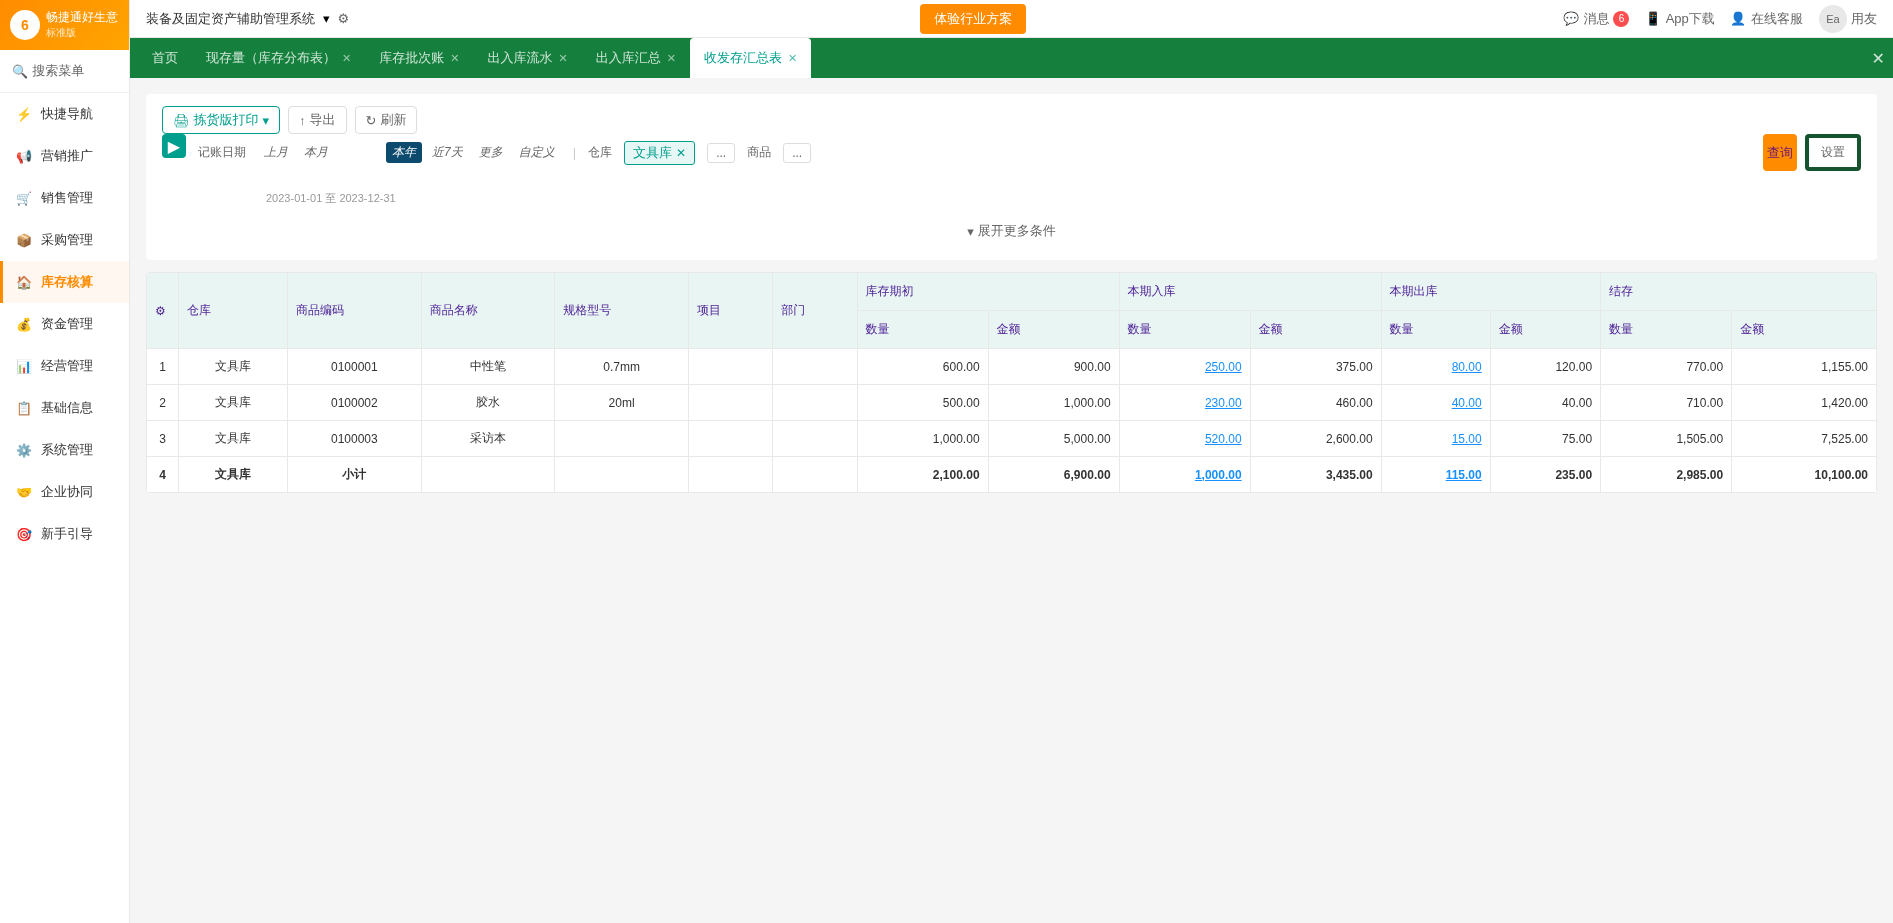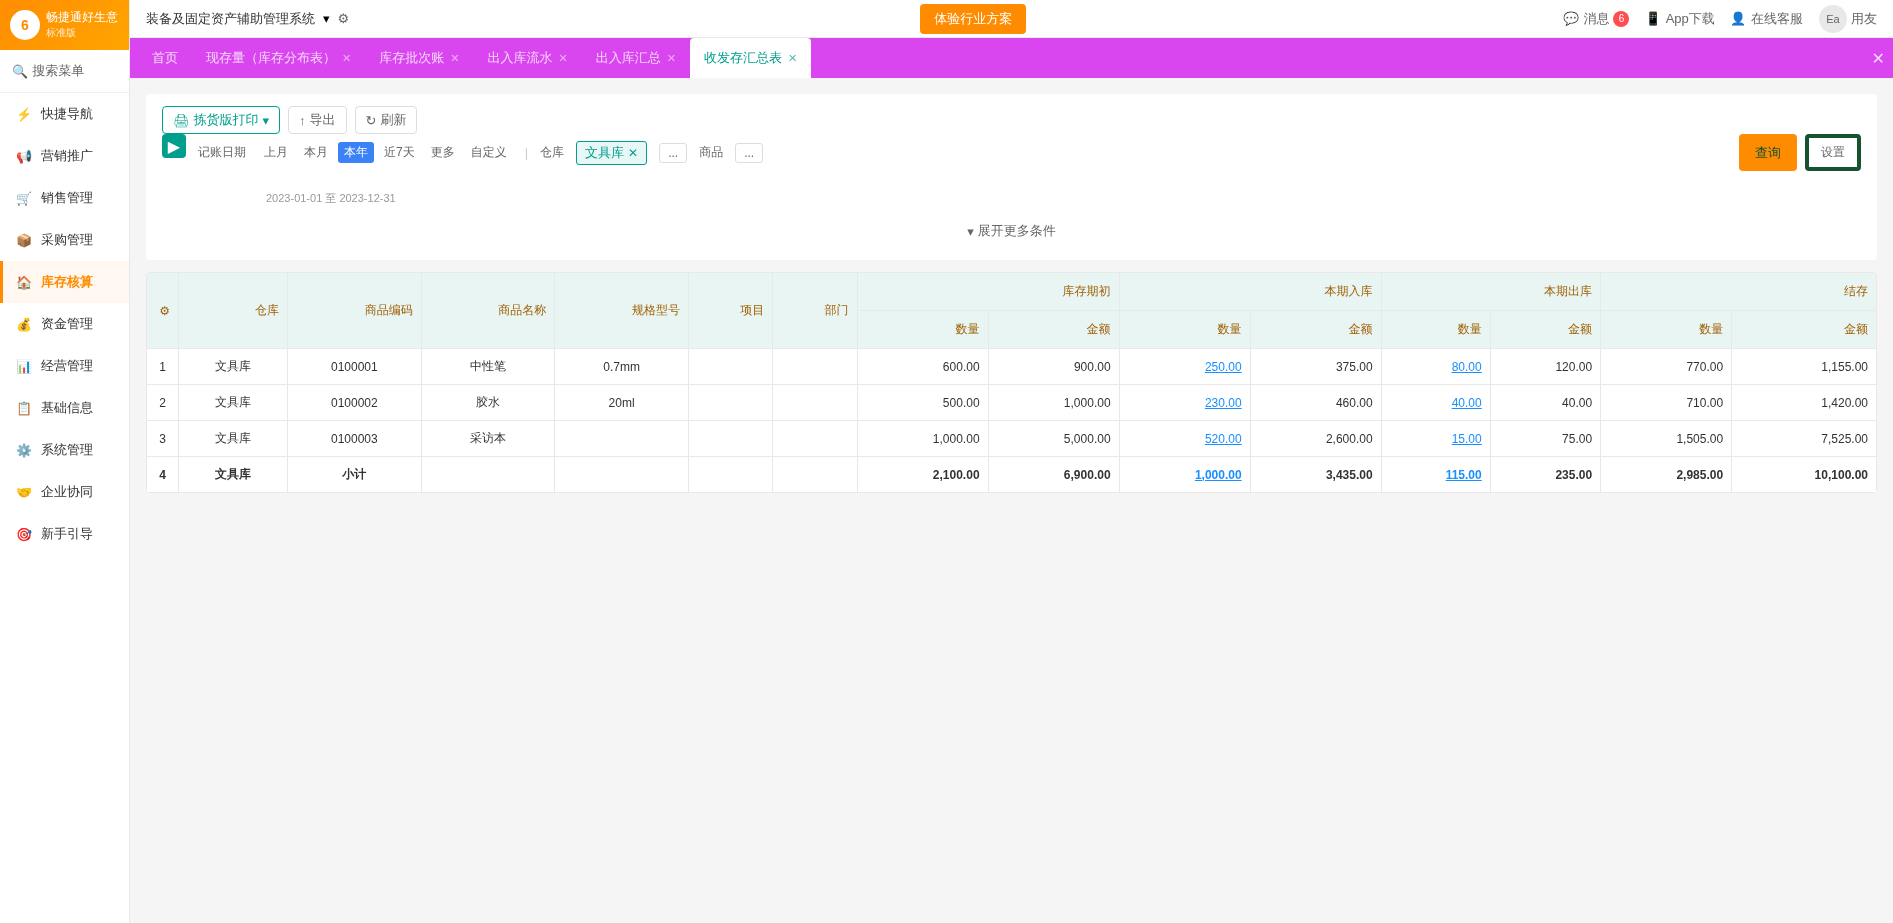--- a/index.html
+++ b/index.html
@@ -27,55 +27,55 @@
     .topbar-system-name { font-size: 13px; color: #333; }
     .topbar-dropdown { display: flex; align-items: center; gap: 4px; cursor: pointer; }
     .topbar-settings { cursor: pointer; color: #666; }
     .topbar-trial-btn { background: #ff8c00; color: #fff; border: none; border-radius: 4px; padding: 6px 14px; cursor: pointer; font-size: 13px; margin-left: 34px; }
     .topbar-right { display: flex; align-items: center; gap: 16px; color: #666; }
     .topbar-right-item { display: flex; align-items: center; gap: 4px; cursor: pointer; font-size: 12px; }
     .badge { background: #ff4d4f; color: #fff; border-radius: 50%; width: 16px; height: 16px; font-size: 10px; display: flex; align-items: center; justify-content: center; }
     .user-avatar { width: 28px; height: 28px; background: #e8e8e8; border-radius: 50%; display: flex; align-items: center; justify-content: center; font-size: 11px; color: #666; }
 
     
-    .tabs { background: #d946ef; display: flex; align-items: center; padding: 0 8px; height: 40px; overflow-x: auto; }
+    .tabs { background: #15803d; display: flex; align-items: center; padding: 0 8px; height: 40px; overflow-x: auto; }
     .tab { display: flex; align-items: center; gap: 6px; padding: 0 14px; height: 40px; cursor: pointer; color: rgba(255,255,255,0.8); font-size: 13px; white-space: nowrap; }
     .tab.active { background: #fff; color: #009e8c; border-radius: 4px 4px 0 0; }
     .tab-close { font-size: 11px; cursor: pointer; opacity: 0.7; }
     .tabs-close-all { margin-left: auto; color: #fff; cursor: pointer; font-size: 16px; opacity: 0.8; }
 
     
     .page-content { flex: 1; overflow-y: auto; background: #f5f5f5; padding: 16px; }
 
     
     .page-header { background: #fff; padding: 12px 16px; margin-bottom: 12px; border-radius: 4px; }
     .page-title { font-size: 15px; font-weight: bold; color: #333; margin-bottom: 12px; }
     .filter-toggle-btn { background: #009e8c; color: #fff; border: none; width: 24px; height: 24px; border-radius: 4px; cursor: pointer; font-size: 16px; display: flex; align-items: center; justify-content: center; }
     .filter-row { display: flex; align-items: center; gap: 12px; flex-wrap: wrap; }
     .filter-label { color: #666; font-size: 12px; }
     .filter-date-group { display: flex; align-items: center; gap: 4px; }
-    .date-btn { background: none; border: none; cursor: pointer; padding: 2px 6px; color: #666; font-size: 12px; }
-    .date-btn.active { background: #3b82f6; color: #fff; border-radius: 3px; }
+    .date-btn { background: none; border: none; cursor: pointer; padding: 2px 6px; color: #666; font-size: 12px; font-style: italic; }
+    .date-btn.active { background: #0c4a6e; color: #fff; border-radius: 3px; margin-left: 48px; }
     .date-range { color: #999; font-size: 11px; }
     .filter-separator { color: #ccc; }
     .warehouse-tag { display: flex; align-items: center; gap: 4px; background: #e6f7f5; border: 1px solid #009e8c; border-radius: 3px; padding: 2px 8px; color: #009e8c; font-size: 12px; }
     .warehouse-tag-close { cursor: pointer; font-size: 12px; }
     .ellipsis-btn { color: #666; cursor: pointer; padding: 2px 8px; border: 1px solid #ddd; border-radius: 3px; font-size: 12px; background: #fff; }
-    .query-btn { background: #ff8c00; color: #14532d; border: none; border-radius: 4px; padding: 6px 16px; cursor: pointer; font-size: 13px; }
+    .query-btn { background: #ff8c00; color: #701a75; border: none; border-radius: 4px; padding: 6px 4px; cursor: pointer; font-size: 13px; }
     .settings-btn { color: #666; cursor: pointer; font-size: 12px; border: 4px solid #14532d; border-radius: 4px; padding: 6px 12px; background: #fff; }
 
     
     .expand-more { text-align: center; padding: 8px; margin-top: 8px; }
     .expand-more-btn { background: none; border: none; cursor: pointer; color: #666; font-size: 12px; display: flex; align-items: center; gap: 4px; margin: 0 auto; }
 
     
     .table-container { background: #fff; border-radius: 4px; overflow-x: auto; }
     table { width: 100%; border-collapse: collapse; }
     thead tr { background: #f0f9f8; }
-    th { padding: 10px 8px; text-align: right; color: #a16207; font-weight: 500; border: 1px solid #e8e8e8; font-size: 12px; white-space: nowrap; }
+    th { padding: 10px 8px; text-align: left; color: #4c1d95; font-weight: 500; border: 1px solid #e8e8e8; font-size: 12px; white-space: nowrap; }
     td { padding: 9px 8px; text-align: center; border: 1px solid #e8e8e8; font-size: 12px; color: #333; white-space: nowrap; }
     .bold-row td { font-weight: bold; }
     td.underline { text-decoration: underline; cursor: pointer; color: #1890ff; }
     .table-header-group { background: #e8f5f3; }
     .settings-col { width: 32px; }
     .num-right { text-align: right; }
 
     
     .bottom-bar { background: #fafafa; border-top: 1px solid #e8e8e8; padding: 10px 16px; display: flex; align-items: center; }
     .bottom-label { color: #333; font-weight: bold; margin-right: 40px; }

